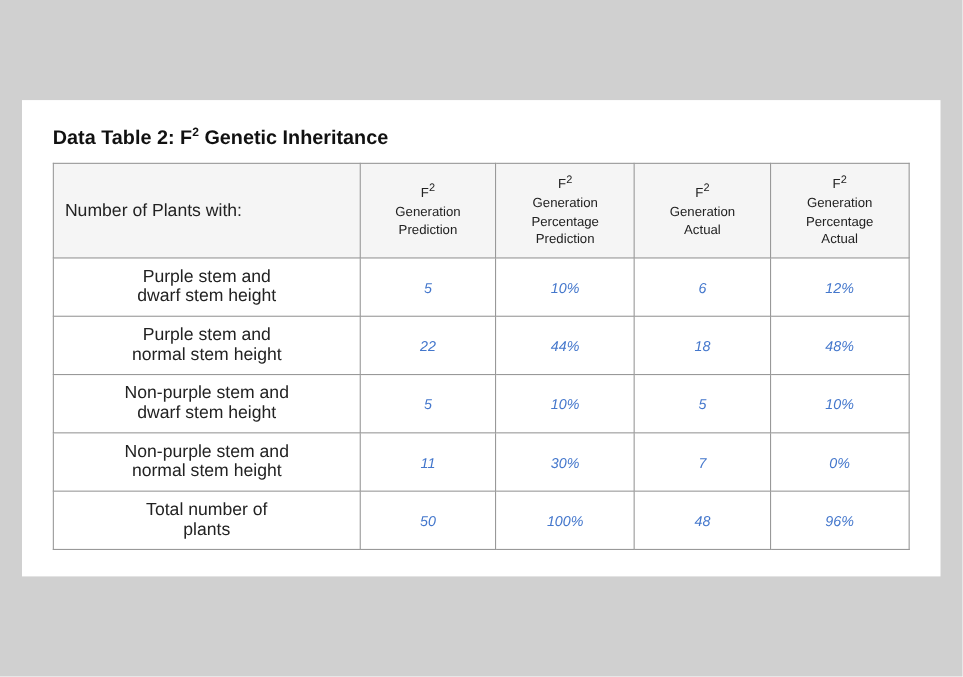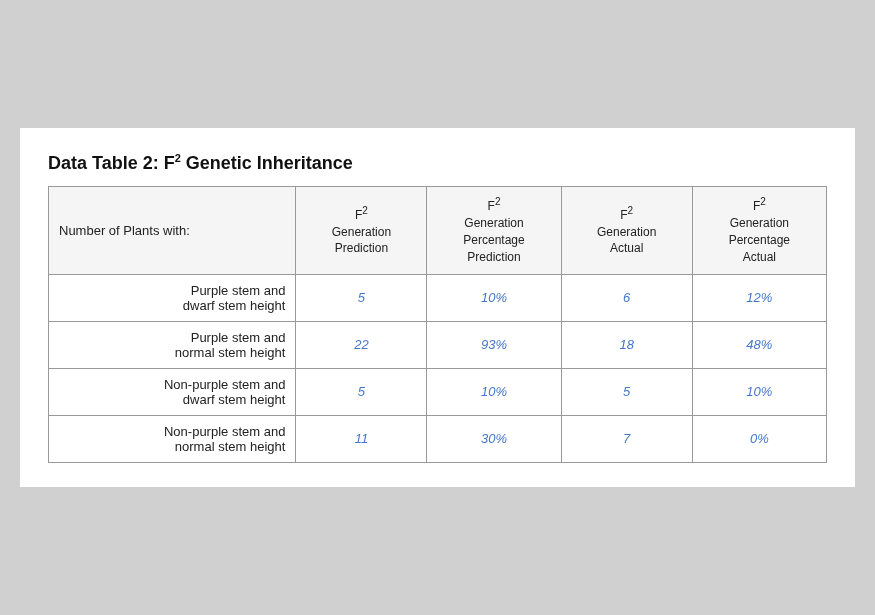--- a/index.html
+++ b/index.html
@@ -60,34 +60,34 @@
     .col-header-label {
       font-size: 12px;
       line-height: 1.4;
     }
 
     .col-header-label sup {
       font-size: 10px;
     }
 
     td.row-label {
-      text-align: right;
-      font-size: 13px;
+      text-align: center;
+      font-size: 16px;
       padding-left: 10px;
     }
 
     .blue-val {
       color: #4477cc;
       font-style: italic;
     }
 
     .header-row-label {
       text-align: left;
       font-weight: normal;
-      font-size: 13px;
+      font-size: 16px;
       padding-left: 10px;
       background-color: #f5f5f5;
     }
   </style>
 </head>
 <body>
 
 <div class="container">
   <div class="title">
     <span>Data Table 2: F</span><sup>2</sup><span> Genetic Inheritance</span>
@@ -125,33 +125,40 @@
     <tr>
       <td class="row-label">Purple stem and<br>dwarf stem height</td>
       <td><span class="blue-val">5</span></td>
       <td><span class="blue-val">10%</span></td>
       <td><span class="blue-val">6</span></td>
       <td><span class="blue-val">12%</span></td>
     </tr>
         <tr>
       <td class="row-label">Purple stem and<br>normal stem height</td>
       <td><span class="blue-val">22</span></td>
-      <td><span class="blue-val">93%</span></td>
+      <td><span class="blue-val">44%</span></td>
       <td><span class="blue-val">18</span></td>
       <td><span class="blue-val">48%</span></td>
     </tr>
         <tr>
       <td class="row-label">Non-purple stem and<br>dwarf stem height</td>
       <td><span class="blue-val">5</span></td>
       <td><span class="blue-val">10%</span></td>
       <td><span class="blue-val">5</span></td>
       <td><span class="blue-val">10%</span></td>
     </tr>
         <tr>
       <td class="row-label">Non-purple stem and<br>normal stem height</td>
       <td><span class="blue-val">11</span></td>
       <td><span class="blue-val">30%</span></td>
       <td><span class="blue-val">7</span></td>
       <td><span class="blue-val">0%</span></td>
     </tr>
+        <tr>
+      <td class="row-label">Total number of<br>plants</td>
+      <td><span class="blue-val">50</span></td>
+      <td><span class="blue-val">100%</span></td>
+      <td><span class="blue-val">48</span></td>
+      <td><span class="blue-val">96%</span></td>
+    </tr>
       </tbody>
   </table>
 </div>
 
 </body></html>

